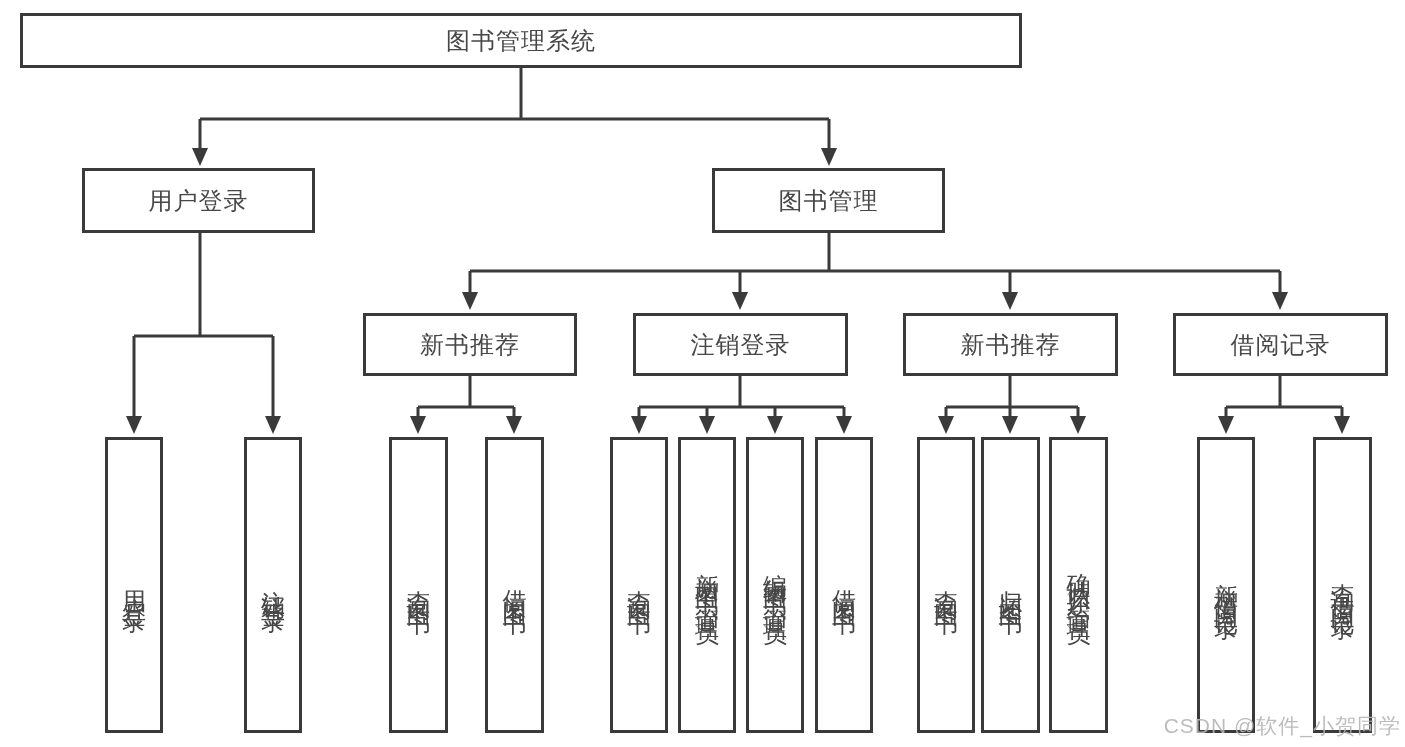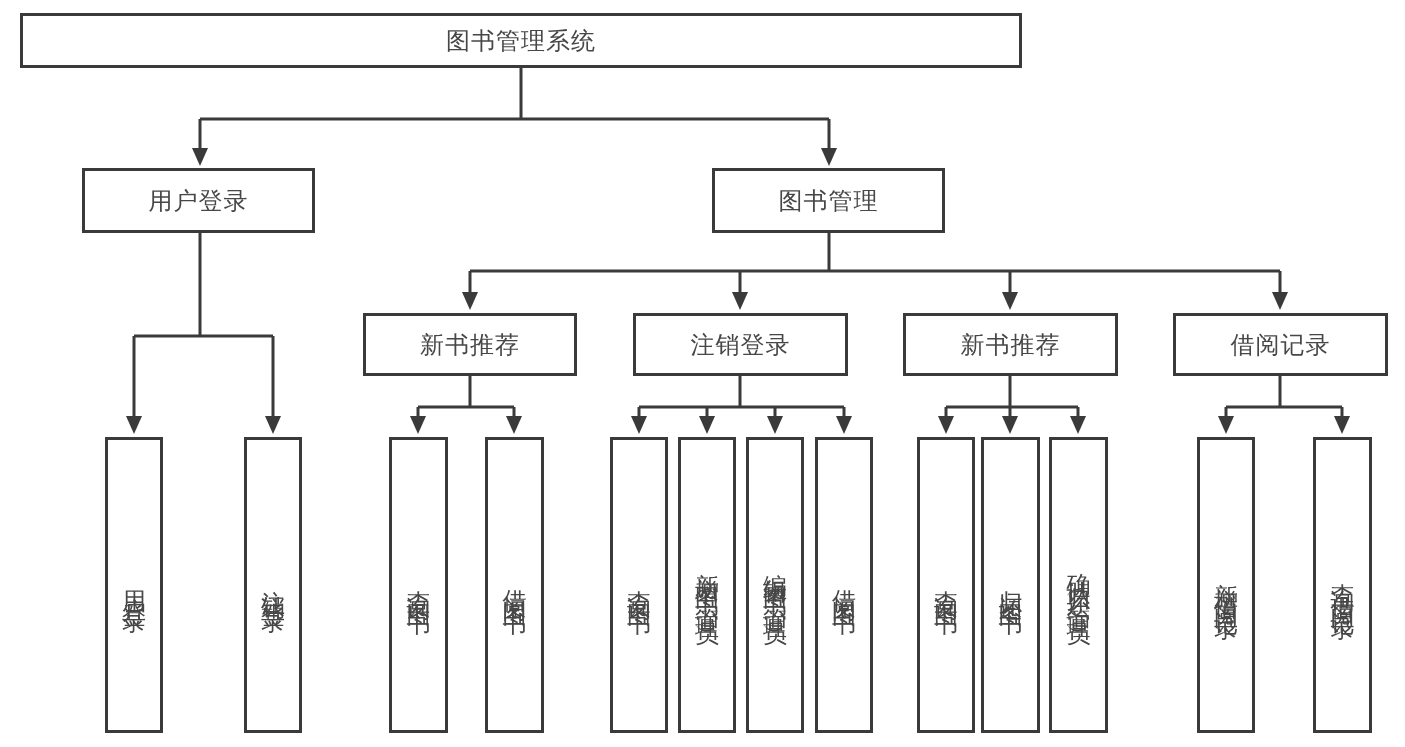--- a/index.html
+++ b/index.html
@@ -174,13 +174,14 @@
     <span class="lbl">确认归还（管理员）</span>
   </div>
 
   <div class="box v" style="left:1197px;top:437px;width:58px;height:296px">
     <span class="lbl">新增借阅记录</span>
   </div>
   <div class="box v" style="left:1313px;top:437px;width:59px;height:296px">
     <span class="lbl">查询借阅记录</span>
   </div>
 
+  <div class="watermark">CSDN @软件_小贺同学</div>
 </div>
 
 </body></html>

